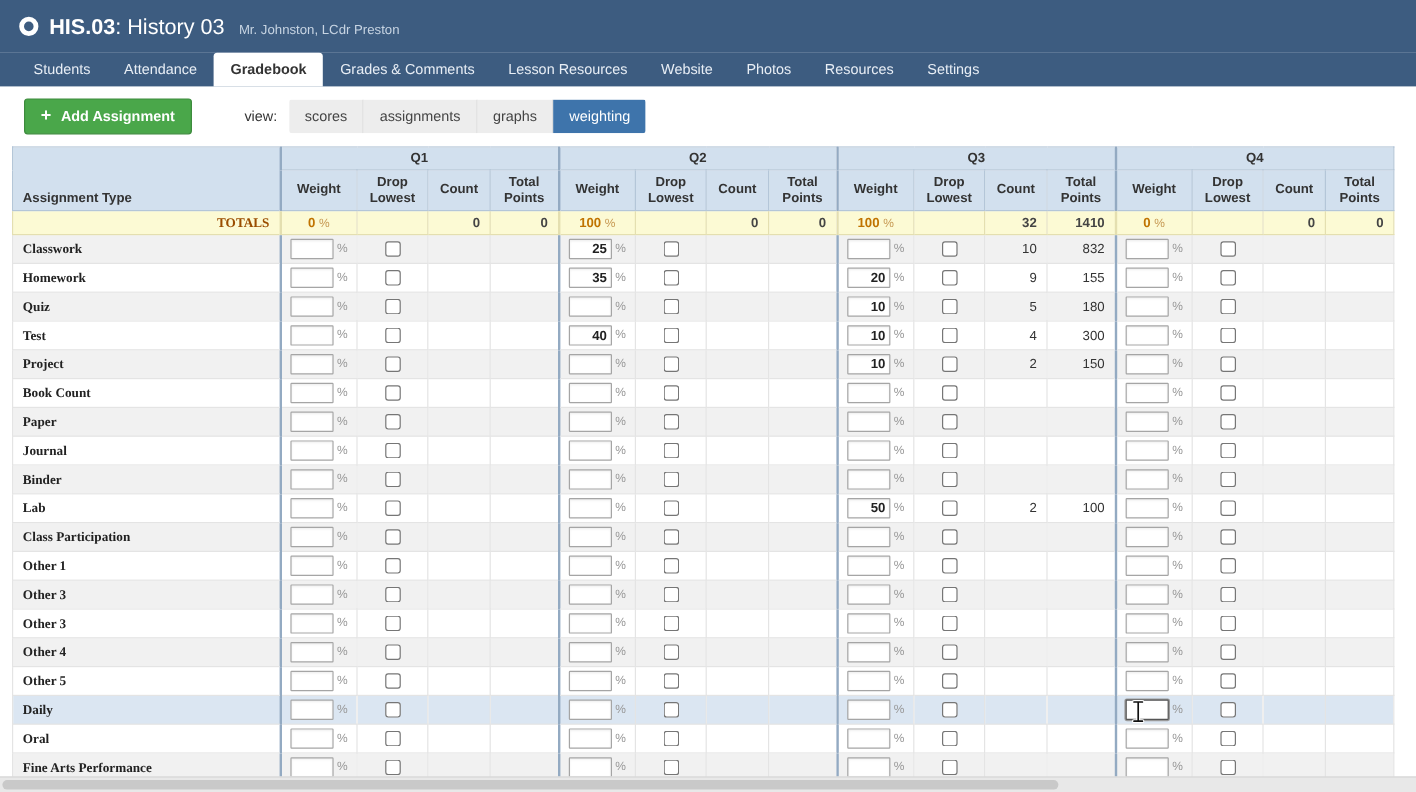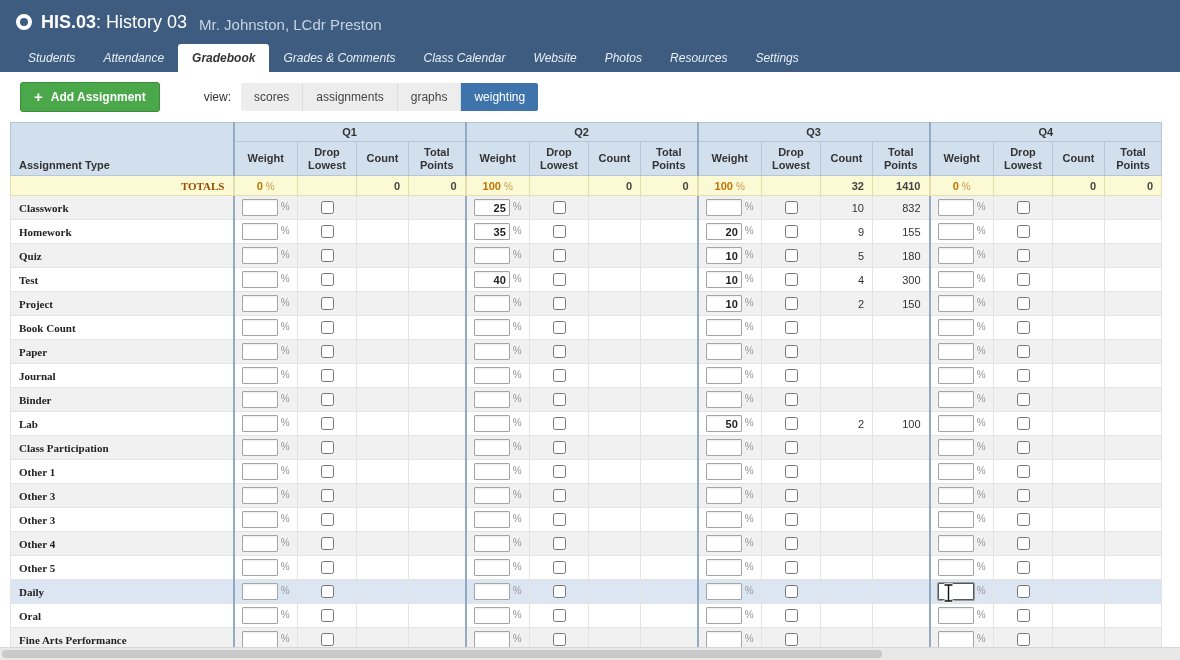--- a/index.html
+++ b/index.html
@@ -14,27 +14,27 @@
     height: 44px; background: #3d5c80;
     display: flex; align-items: center; padding-left: 16px;
   }
   .logo {
     width: 16px; height: 16px; border: 4px solid #fff; border-radius: 50%;
     margin-right: 9px; flex: 0 0 auto;
   }
   .title { color: #fff; font-size: 18px; white-space: nowrap; }
   .title .code { font-weight: bold; }
   .title .rest { font-weight: normal; }
-  .teachers { color: #c7d4e2; font-size: 15px; margin-left: 12px; padding-top: 5px; }
+  .teachers { color: #c7d4e2; font-size: 11px; margin-left: 12px; padding-top: 5px; }
 
   
   .nav { height: 28px; background: #3d5c80; display: flex; padding-left: 14px; }
   .nav-item {
     color: #e8eef5; font-size: 12px; padding: 0 14px;
-    display: flex; align-items: center; cursor: pointer; white-space: nowrap; font-style: italic;
+    display: flex; align-items: center; cursor: pointer; white-space: nowrap;
   }
   .nav-item.active {
     background: #fff; color: #333; font-weight: bold;
     border-radius: 3px 3px 0 0;
   }
 
   
   .toolbar { display: flex; align-items: center; padding: 9px 0 8px 20px; height: 48px; }
   .add-btn {
     background: #4aa74a; border: 1px solid #3d8b3d; color: #fff;
@@ -106,21 +106,21 @@
   <span class="logo"></span>
   <h1 class="title"><span class="code">HIS.03</span><span class="rest">: History 03</span></h1>
   <span class="teachers">Mr. Johnston, LCdr Preston</span>
 </header>
 
 <nav class="nav">
     <div class="nav-item">Students</div>
     <div class="nav-item">Attendance</div>
     <div class="nav-item active">Gradebook</div>
     <div class="nav-item">Grades &amp; Comments</div>
-    <div class="nav-item">Class Calendar</div>
+    <div class="nav-item">Lesson Resources</div>
     <div class="nav-item">Website</div>
     <div class="nav-item">Photos</div>
     <div class="nav-item">Resources</div>
     <div class="nav-item">Settings</div>
   </nav>
 
 <div class="toolbar">
   <button class="add-btn">
     <span class="plus">+</span>
     <span>Add Assignment</span>

